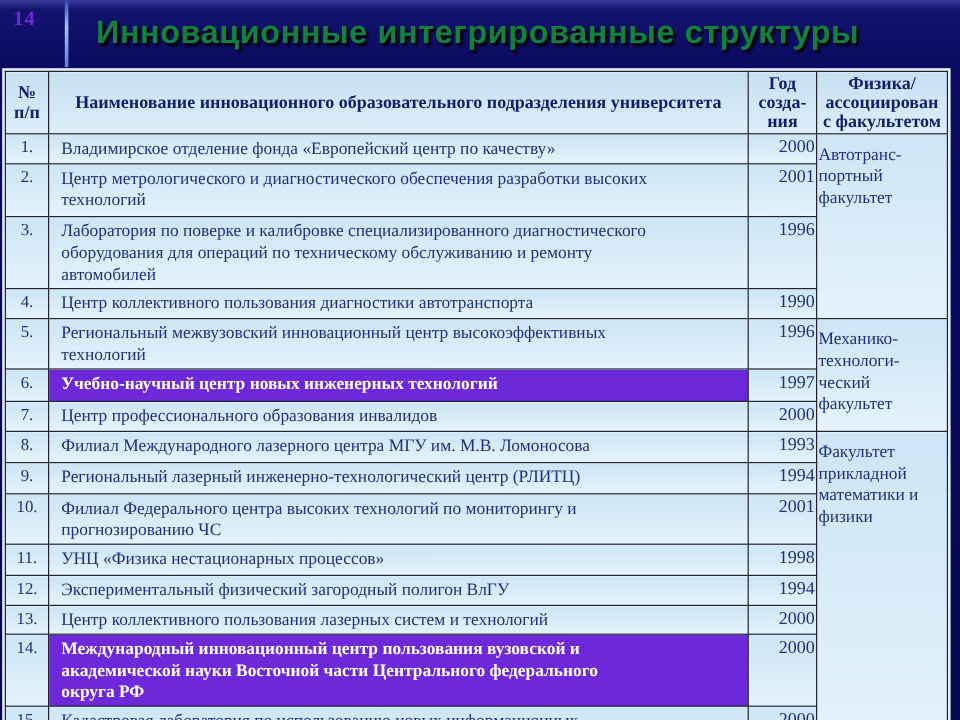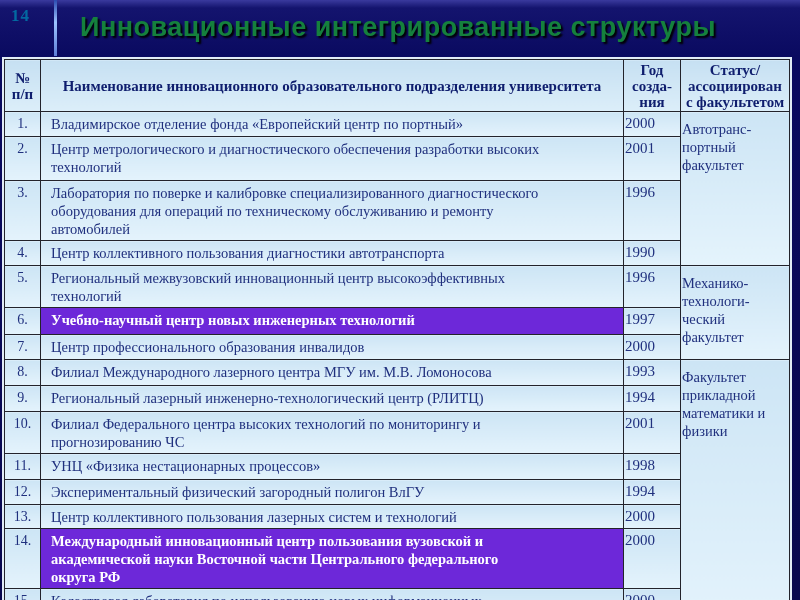--- a/index.html
+++ b/index.html
@@ -3,21 +3,21 @@
 <meta charset="utf-8">
 <style>
   html,body{margin:0;padding:0}
   body{
     position:relative;width:800px;height:600px;overflow:hidden;
     background:linear-gradient(180deg,#3a3a9e 0px,#14146e 8px,#0a0a60 56px,#08084e 100%);
     font-family:"Liberation Serif",serif;
   }
   .page-num{
     position:absolute;top:6px;left:11px;z-index:3;
-    font-size:17px;font-weight:bold;color:#0369a1;letter-spacing:1px;
+    font-size:17px;font-weight:bold;color:#6d28d9;letter-spacing:1px;
   }
   .divider{
     position:absolute;left:54px;top:0;width:3px;height:56px;z-index:3;
     background:linear-gradient(180deg,#2b4cb0,#9cc4ff 40%,#5f7fd6);
   }
   .slide-title{
     position:absolute;left:60px;right:0;top:6px;z-index:1;
     text-align:left;font-family:"Liberation Sans",sans-serif;font-weight:bold;
     font-size:27px;line-height:42px;color:#15803d;letter-spacing:.5px;
     text-shadow:2px 2px 2px #000;
@@ -36,21 +36,21 @@
   td{
     background:linear-gradient(180deg,#cde5f5,#e4f3fc);
     color:#20307e;vertical-align:top;
   }
   .h-pre{white-space:pre-line;text-align:center;font-size:15px;line-height:16px}
   .h-name{text-align:center;font-size:15px;line-height:18px;vertical-align:middle}
   .h-name .inner{max-width:540px;margin:0 auto}
   .c-num{text-align:center;font-size:14px;padding-top:4px}
   .c-name{font-size:14.5px;line-height:18px;padding:3px 80px 2px 10px}
   .c-name.hl{background:#6d28d9;color:#ffffff;font-weight:bold}
-  .c-year{text-align:left;font-size:15px;padding-top:3px}
+  .c-year{text-align:right;font-size:15px;padding-top:3px}
   .c-fac{white-space:pre-line;text-align:left;font-size:14.5px;line-height:18px;padding-top:8px}
 </style>
 </head>
 <body>
 
 <div class="page-num">14</div>
 <div class="divider"></div>
 <div class="slide-title">
   <div class="inner">Инновационные интегрированные структуры ВлГУ</div>
 </div>
@@ -66,29 +66,29 @@
     <thead>
       <tr style="height:52px">
         <th class="h-pre">№
 п/п</th>
         <th class="h-name">
           <div class="inner">Наименование инновационного образовательного  подразделения университета</div>
         </th>
         <th class="h-pre">Год
 созда-
 ния</th>
-        <th class="h-pre">Статус/
+        <th class="h-pre">Физика/
 ассоциирован
 с факультетом</th>
       </tr>
     </thead>
     <tbody>
         <tr style="height: 25px;">
           <td class="c-num">1.</td>
-          <td class="c-name">Владимирское отделение фонда «Европейский центр по портный»</td>
+          <td class="c-name">Владимирское отделение фонда «Европейский центр по качеству»</td>
           <td class="c-year">2000</td>
           <td class="c-fac" rowspan="4">Автотранс-
 портный
 факультет</td>
         </tr>
         <tr style="height: 44px;">
           <td class="c-num">2.</td>
           <td class="c-name">Центр метрологического и диагностического обеспечения разработки высоких технологий</td>
           <td class="c-year">2001</td>
         </tr>

